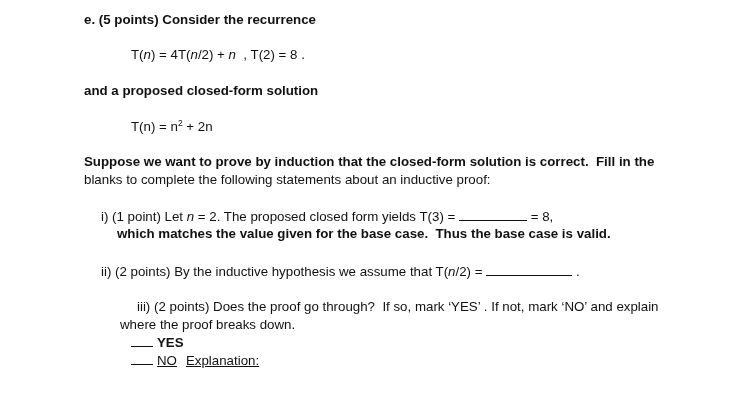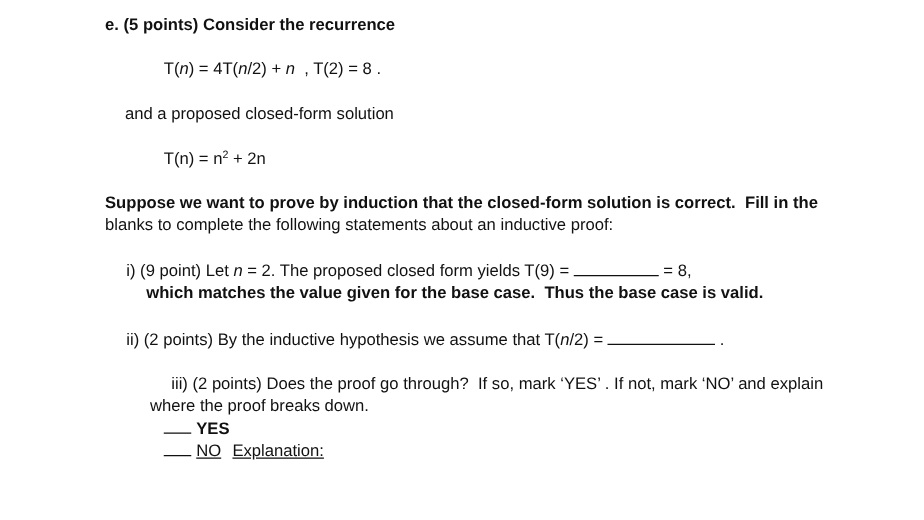--- a/index.html
+++ b/index.html
@@ -12,28 +12,28 @@
   </style>
 </head>
 <body>
 
 <div>
 
   <div class="line" style="left:84px; top:12px;font-weight:bold;">e. (5 points) Consider the recurrence</div>
 
   <div class="line" style="left:131px; top:47px;"><span>T(</span><span class="it">n</span><span>) = 4T(</span><span class="it">n</span><span>/2) + </span><span class="it">n</span><span>  , T(2) = 8 .</span></div>
 
-  <div class="line" style="left:100px; top:83px;">and a proposed closed-form solution</div>
+  <div class="line" style="left:84px; top:83px;font-weight:bold;">and a proposed closed-form solution</div>
 
   <div class="line" style="left:131px; top:119px;"><span>T(n) = n</span><sup>2</sup><span> + 2n</span></div>
 
   <div class="line" style="left:84px; top:154px;font-weight:bold;">Suppose we want to prove by induction that the closed-form solution is correct.  Fill in the</div>
   <div class="line" style="left:84px; top:172px;">blanks to complete the following statements about an inductive proof:</div>
 
-  <div class="line" style="left:101px; top:208px;"><span>i) (9 point) Let </span><span class="it">n</span><span> = 2. The proposed closed form yields T(9) = </span><span class="blank" style="width:68px;"></span><span> = 8,</span></div>
+  <div class="line" style="left:101px; top:208px;"><span>i) (1 point) Let </span><span class="it">n</span><span> = 2. The proposed closed form yields T(3) = </span><span class="blank" style="width:68px;"></span><span> = 8,</span></div>
   <div class="line" style="left:117px; top:226px;font-weight:bold;">which matches the value given for the base case.  Thus the base case is valid.</div>
 
   <div class="line" style="left:101px; top:263px;"><span>ii) (2 points) By the inductive hypothesis we assume that T(</span><span class="it">n</span><span>/2) = </span><span class="blank" style="width:86px;"></span><span> .</span></div>
 
   <div class="line" style="left:101px; top:299px;padding-left:36px;">iii) (2 points) Does the proof go through?  If so, mark ‘YES’ . If not, mark ‘NO’ and explain</div>
   <div class="line" style="left:120px; top:317px;">where the proof breaks down.</div>
 
   <div class="line" style="left:131px; top:334px;font-weight:bold;"><span class="blank" style="width:22px; margin-right:4px;"></span><span>YES</span></div>
 
   <div class="line" style="left:131px; top:352px;text-decoration:underline;"><span class="blank" style="width:22px; margin-right:4px;"></span><span>NO</span><span style="display:inline-block; width:9px;"></span><span>Explanation:</span></div>

